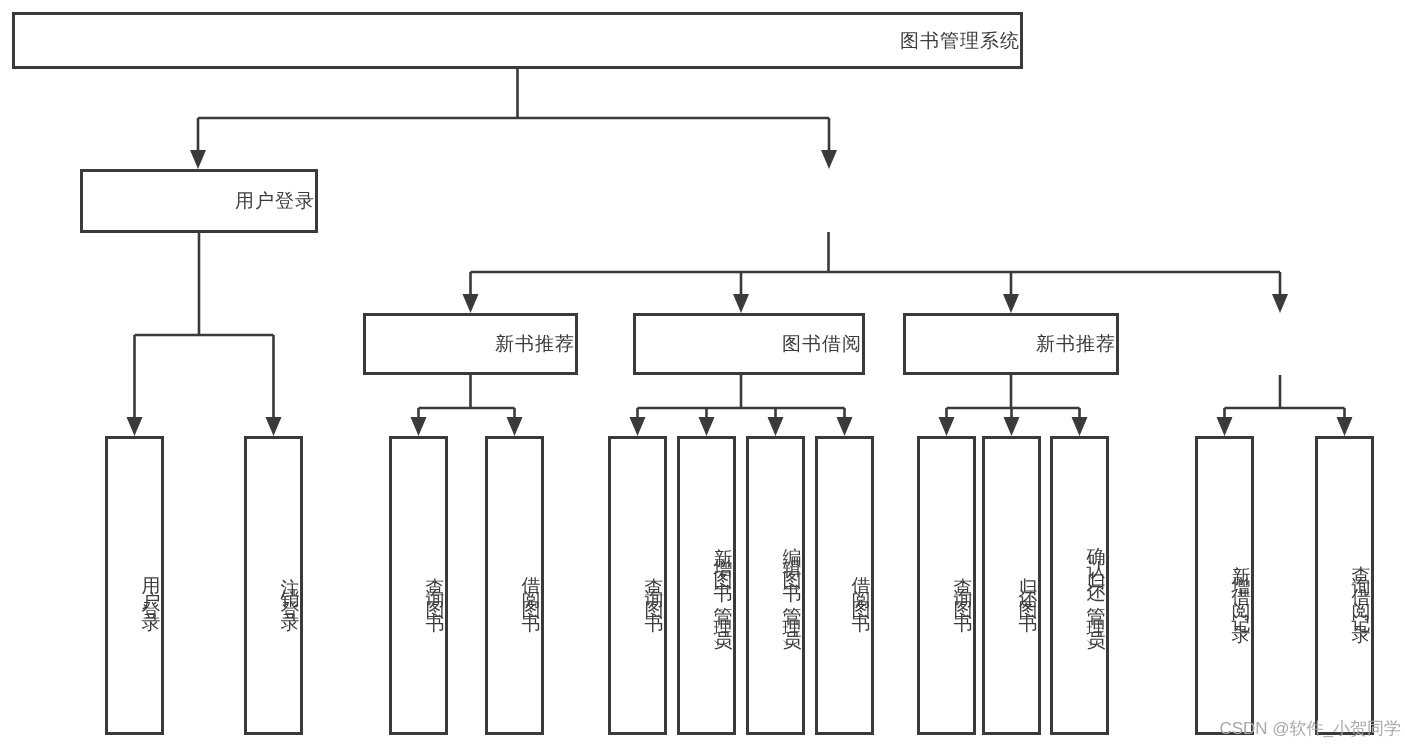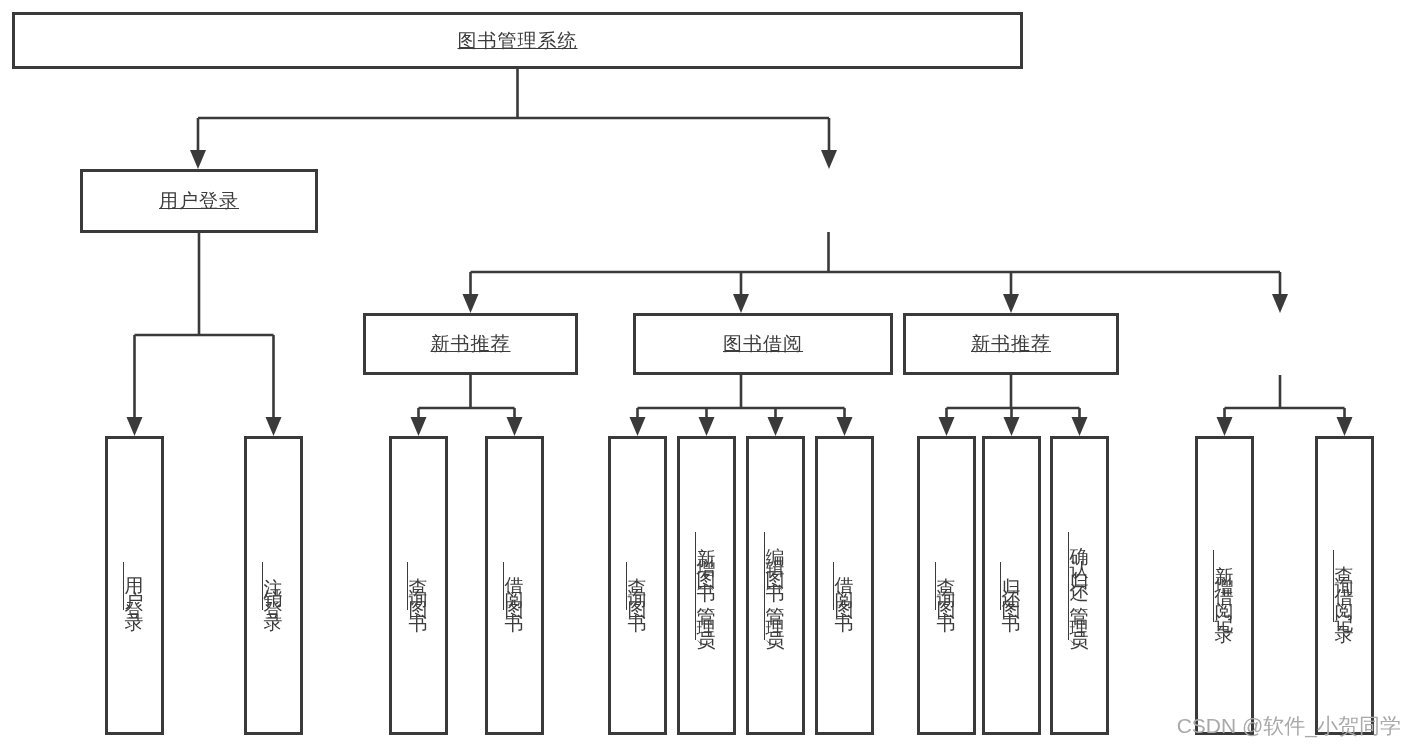--- a/index.html
+++ b/index.html
@@ -11,36 +11,35 @@
     overflow:hidden;
   }
   .canvas svg{position:absolute;left:0;top:0;z-index:1;}
   .cl{stroke:#3a3a3a;stroke-width:2.6;fill:none;}
   .ah{fill:#3a3a3a;stroke:none;}
   .hbox,.vbox{
     position:absolute;
     box-sizing:border-box;
     border:3px solid #3a3a3a;
     background:#ffffff;
-    display:flex;align-items:center;justify-content:center;
+    display:flex;align-items:center;justify-content:flex-end;
     color:#3c3c3c;
     z-index:2;
-    text-decoration:underline;
   }
   .hbox{font-size:19px;letter-spacing:1px;}
   .vbox span{
     writing-mode:vertical-rl;
     font-size:19px;
     letter-spacing:12px;
     line-height:1;
   }
   .watermark{
     position:absolute;
     right:4px;bottom:7px;
-    font-size:21px;
+    font-size:17px;
     color:#a9a9a9;
     z-index:3;
     white-space:nowrap;
   }
 </style>
 </head>
 <body>
 
 <div class="canvas">
 
@@ -87,21 +86,21 @@
     <span>图书管理系统</span>
   </div>
 
   <div class="hbox" style="left:80px;top:169px;width:238px;height:64px;">
     <span>用户登录</span>
   </div>
 
   <div class="hbox" style="left:363px;top:313px;width:215px;height:62px;">
     <span>新书推荐</span>
   </div>
-  <div class="hbox" style="left:633px;top:313px;width:260px;height:62px;">
+  <div class="hbox" style="left:633px;top:313px;width:232px;height:62px;">
     <span>图书借阅</span>
   </div>
   <div class="hbox" style="left:903px;top:313px;width:216px;height:62px;">
     <span>新书推荐</span>
   </div>
 
   <div class="vbox" style="left:105px;top:436px;width:59px;height:299px;">
     <span>用户登录</span>
   </div>
   <div class="vbox" style="left:244px;top:436px;width:59px;height:299px;">

